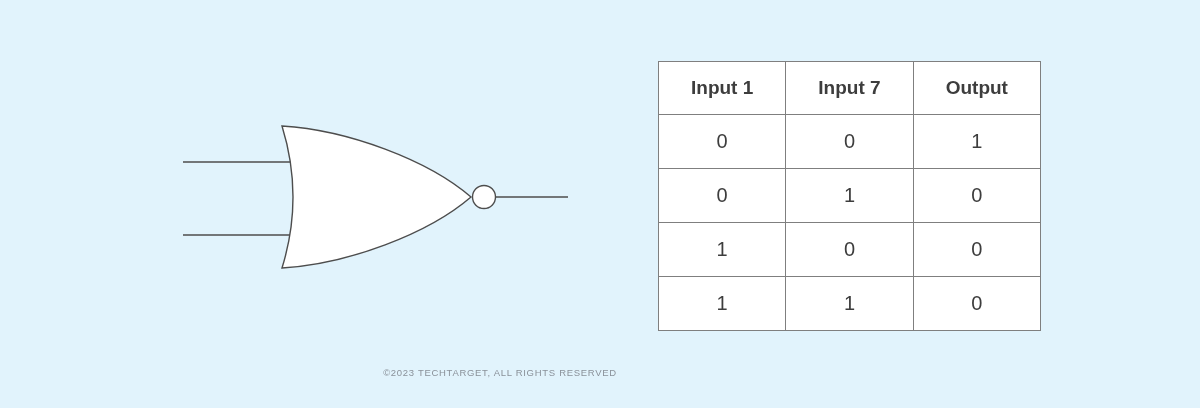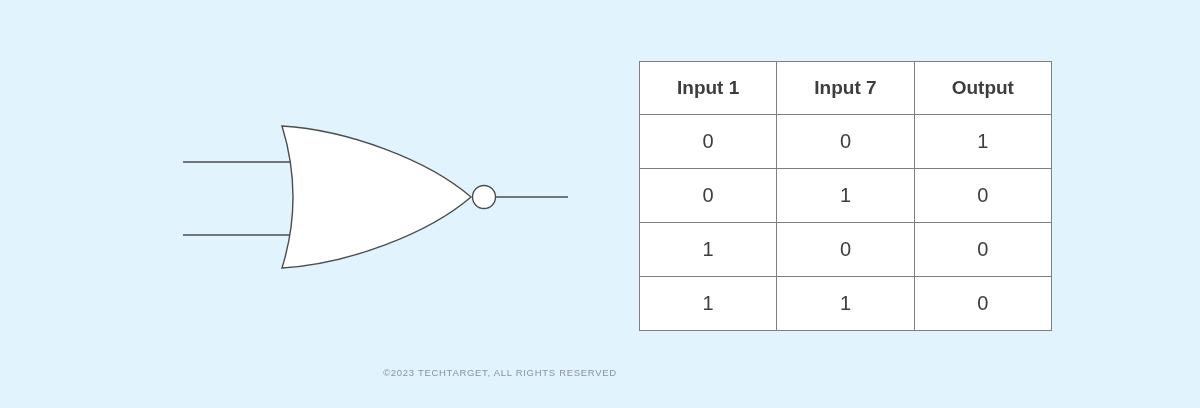--- a/index.html
+++ b/index.html
@@ -17,22 +17,22 @@
     font-family:"Liberation Sans","DejaVu Sans",sans-serif;
     overflow:hidden;
   }
   .gate-svg{
     position:absolute;
     left:0;top:0;
     width:1200px;height:408px;
   }
   .truth-table{
     position:absolute;
-    left:639px;top:61px;
-    width:413px;height:268px;
+    left:658px;top:61px;
+    width:383px;height:268px;
     border-collapse:collapse;
     table-layout:fixed;
     background:#ffffff;
   }
   .truth-table th,
   .truth-table td{
     border:1px solid var(--table-border);
     text-align:center;
     vertical-align:middle;
     color:var(--text);

